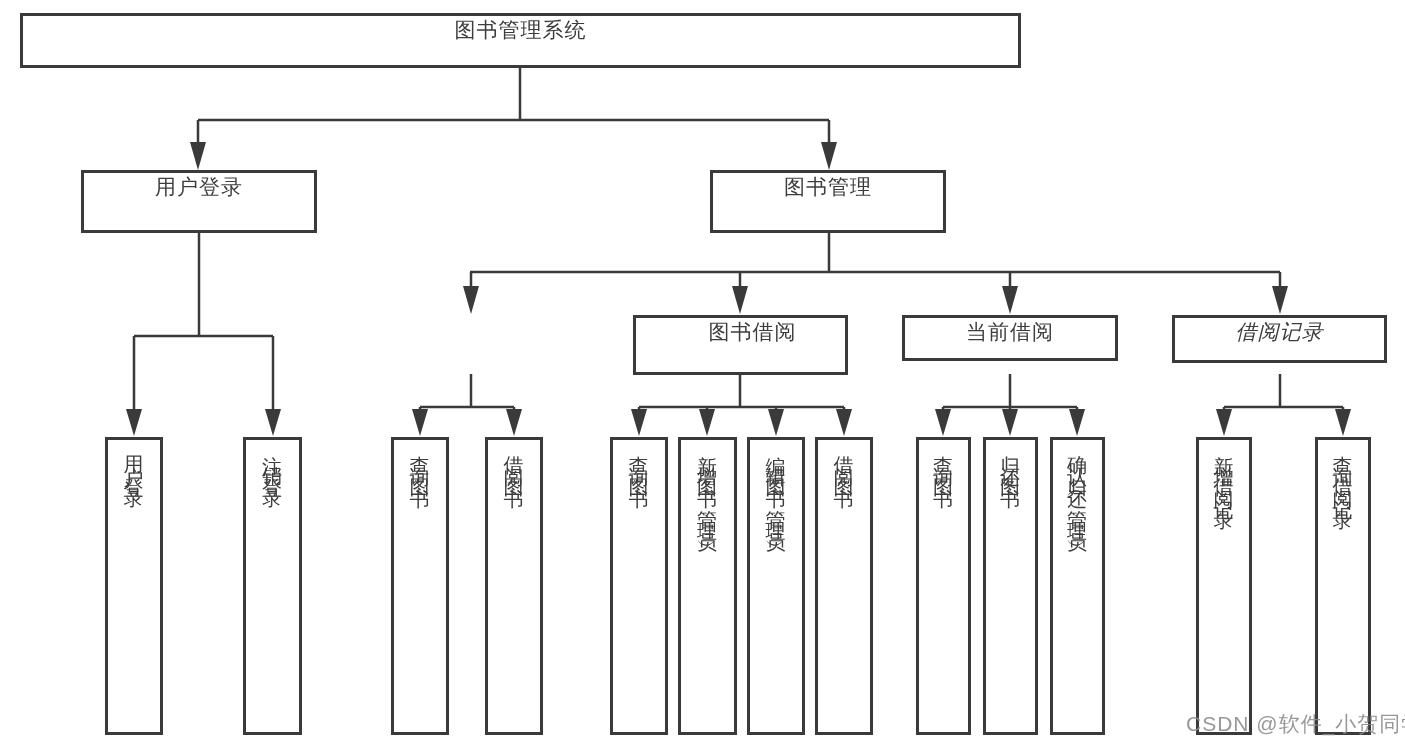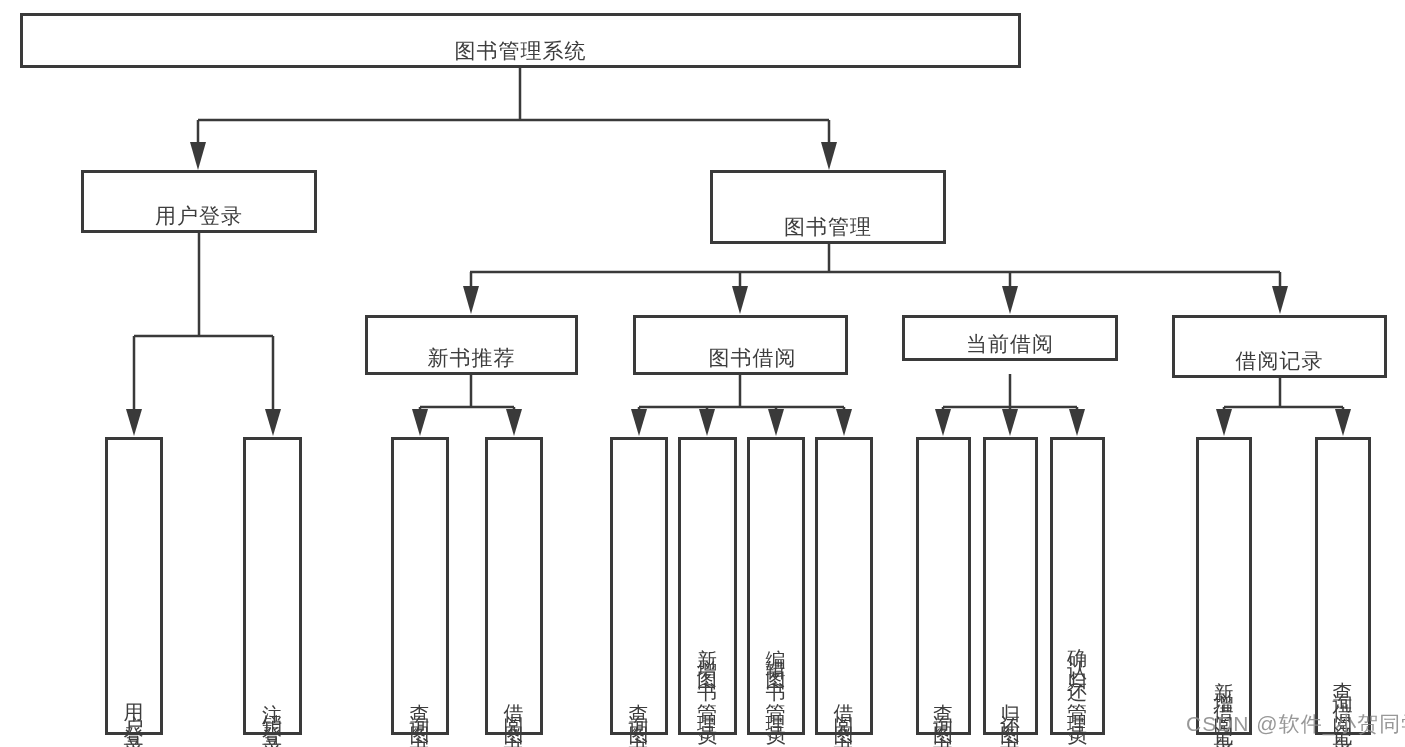--- a/index.html
+++ b/index.html
@@ -5,21 +5,21 @@
   html,body{margin:0;padding:0;background:#ffffff;}
   body{font-family:"Liberation Sans","DejaVu Sans",sans-serif;}
   #stage{position:relative;width:1405px;height:747px;background:#ffffff;overflow:hidden;}
   #wires{position:absolute;left:0;top:0;width:1405px;height:747px;}
   .node{
     position:absolute;
     box-sizing:border-box;
     border:3px solid #3a3a3a;
     background:#ffffff;
     display:flex;
-    align-items:flex-end;
+    align-items:flex-start;
     justify-content:center;
     color:#3d3d3d;
     font-size:21px;
     letter-spacing:1px;
     z-index:2;
   }
   .leaf{
     font-size:20px;
   }
   .leaf .vtext{
@@ -92,34 +92,31 @@
     </g>
   </svg>
 
   <div class="node" style="left:20px;top:13px;width:1001px;height:55px;">
     <span>图书管理系统</span>
   </div>
 
   <div class="node" style="left:81px;top:170px;width:236px;height:63px;">
     <span>用户登录</span>
   </div>
-  <div class="node" style="left:710px;top:170px;width:236px;height:74px;">
+  <div class="node" style="left:710px;top:170px;width:236px;height:63px;">
     <span>图书管理</span>
   </div>
 
-  <div class="node" style="left:365px;top:315px;width:213px;height:60px;">
-    <span>新书推荐</span>
-  </div>
   <div class="node" style="left:633px;top:315px;width:215px;height:60px;padding-left:24px;">
     <span>图书借阅</span>
   </div>
   <div class="node" style="left:902px;top:315px;width:216px;height:46px;">
     <span>当前借阅</span>
   </div>
-  <div class="node" style="left:1172px;top:315px;width:215px;height:63px;">
+  <div class="node" style="left:1172px;top:315px;width:215px;height:48px;font-style:italic;">
     <span>借阅记录</span>
   </div>
 
   <div class="node leaf" style="left:105px;top:437px;width:58px;height:298px;">
     <span class="vtext">用户登录</span>
   </div>
   <div class="node leaf" style="left:243px;top:437px;width:59px;height:298px;">
     <span class="vtext">注销登录</span>
   </div>
 

